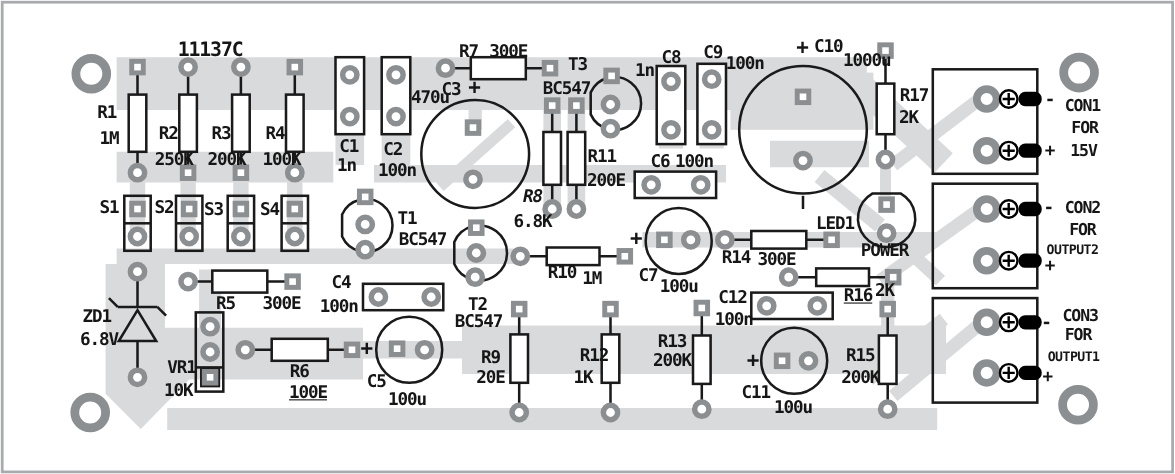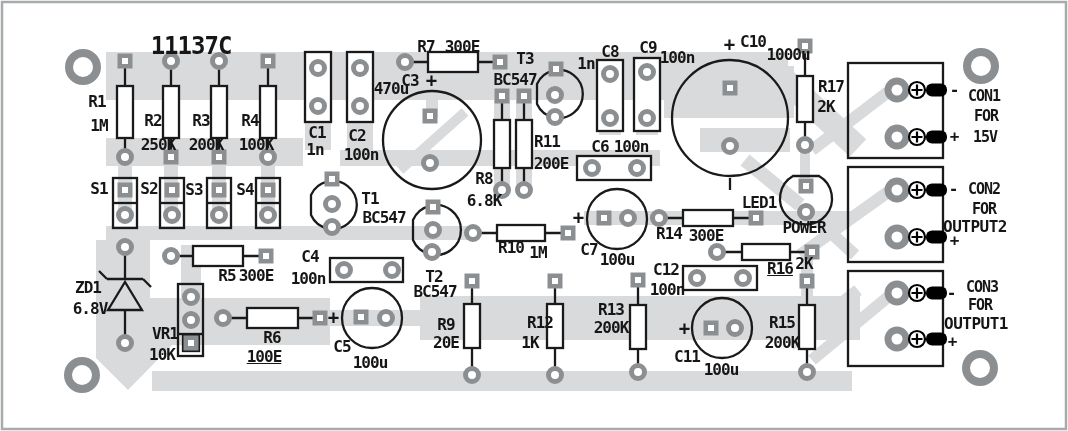--- a/index.html
+++ b/index.html
@@ -3,23 +3,23 @@
 <meta charset="utf-8">
 <style>
   html,body{margin:0;padding:0;background:#fff;}
   #board{position:relative;width:1068px;height:431px;background:#fff;overflow:hidden;
          font-family:"DejaVu Sans Mono",monospace;}
   #pcb-svg{position:absolute;left:0;top:0;}
   #labels{position:absolute;left:0;top:0;width:100%;height:100%;pointer-events:none;}
   .lbl{position:absolute;transform:translate(-50%,-50%);
        font:bold 16px/1 "DejaVu Sans Mono",monospace;letter-spacing:-1px;
        color:#161616;white-space:nowrap;}
-  .lg{font-size:24px;}
+  .lg{font-size:18px;}
   .sm{font-size:15px;}
-  .xs{font-size:16px;letter-spacing:-0.5px;}
+  .xs{font-size:12px;letter-spacing:-0.5px;}
   .pl{font-size:19px;}
 </style>
 </head>
 <body>
 
 <div id="board">
 <svg id="pcb-svg" width="1068" height="431" viewBox="0 0 1068 431">
   <defs>
     <g id="ring">
           <circle r="6.5" fill="#fff" stroke="#8c8f91" stroke-width="5"></circle>
@@ -381,21 +381,21 @@
       <span class="lbl" style="left: 515px; top: 80px;">BC547</span>
       <span class="lbl" style="left: 610px; top: 52px;">C8</span>
       <span class="lbl" style="left: 586px; top: 64px;">1n</span>
       <span class="lbl" style="left: 648px; top: 48px;">C9</span>
       <span class="lbl" style="left: 677px; top: 58px;">100n</span>
       <span class="lbl pl" style="left: 729px; top: 44px;">+</span>
       <span class="lbl" style="left: 753px; top: 42px;">C10</span>
       <span class="lbl" style="left: 788px; top: 55px;">1000u</span>
       <span class="lbl" style="left: 831px; top: 87px;">R17</span>
       <span class="lbl" style="left: 826px; top: 107px;">2K</span>
-      <span class="lbl" style="left: 484px; top: 179px;">R8</span>
+      <span class="lbl" style="left: 484px; top: 179px; font-style: italic;">R8</span>
       <span class="lbl" style="left: 484px; top: 201px;">6.8K</span>
       <span class="lbl" style="left: 547px; top: 142px;">R11</span>
       <span class="lbl" style="left: 551px; top: 164px;">200E</span>
       <span class="lbl" style="left: 600px; top: 147px;">C6</span>
       <span class="lbl" style="left: 631px; top: 147px;">100n</span>
       <span class="lbl" style="left: 370px; top: 199px;">T1</span>
       <span class="lbl" style="left: 384px; top: 218px;">BC547</span>
       <span class="lbl" style="left: 434px; top: 277px;">T2</span>
       <span class="lbl" style="left: 435px; top: 292px;">BC547</span>
       <span class="lbl" style="left: 511px; top: 248px;">R10</span>
@@ -420,24 +420,24 @@
       <span class="lbl" style="left: 721px; top: 370px;">100u</span>
       <span class="lbl" style="left: 446px; top: 325px;">R9</span>
       <span class="lbl" style="left: 446px; top: 343px;">20E</span>
       <span class="lbl" style="left: 540px; top: 323px;">R12</span>
       <span class="lbl" style="left: 530px; top: 343px;">1K</span>
       <span class="lbl pl" style="left: 333px; top: 317px;">+</span>
       <span class="lbl" style="left: 342px; top: 347px;">C5</span>
       <span class="lbl" style="left: 370px; top: 363px;">100u</span>
       <span class="lbl" style="left: 310px; top: 257px;">C4</span>
       <span class="lbl" style="left: 308px; top: 279px;">100n</span>
-      <span class="lbl" style="left: 227px; top: 276px;">R5</span>
+      <span class="lbl" style="left: 205px; top: 276px;">R5</span>
       <span class="lbl" style="left: 256px; top: 276px;">300E</span>
       <span class="lbl" style="left: 272px; top: 338px;">R6</span>
-      <span class="lbl" style="left: 264px; top: 357px; text-decoration: underline;">100E</span>
+      <span class="lbl" style="left: 280px; top: 357px; text-decoration: underline;">100E</span>
       <span class="lbl" style="left: 88px; top: 288px;">ZD1</span>
       <span class="lbl" style="left: 90px; top: 309px;">6.8V</span>
       <span class="lbl" style="left: 165px; top: 334px;">VR1</span>
       <span class="lbl" style="left: 162px; top: 355px;">10K</span>
       <span class="lbl" style="left: 954px; top: 90px;">-</span>
       <span class="lbl sm" style="left: 984px; top: 96px;">CON1</span>
       <span class="lbl sm" style="left: 986px; top: 116px;">FOR</span>
       <span class="lbl" style="left: 954px; top: 137px;">+</span>
       <span class="lbl sm" style="left: 985px; top: 137px;">15V</span>
       <span class="lbl" style="left: 953px; top: 189px;">-</span>

